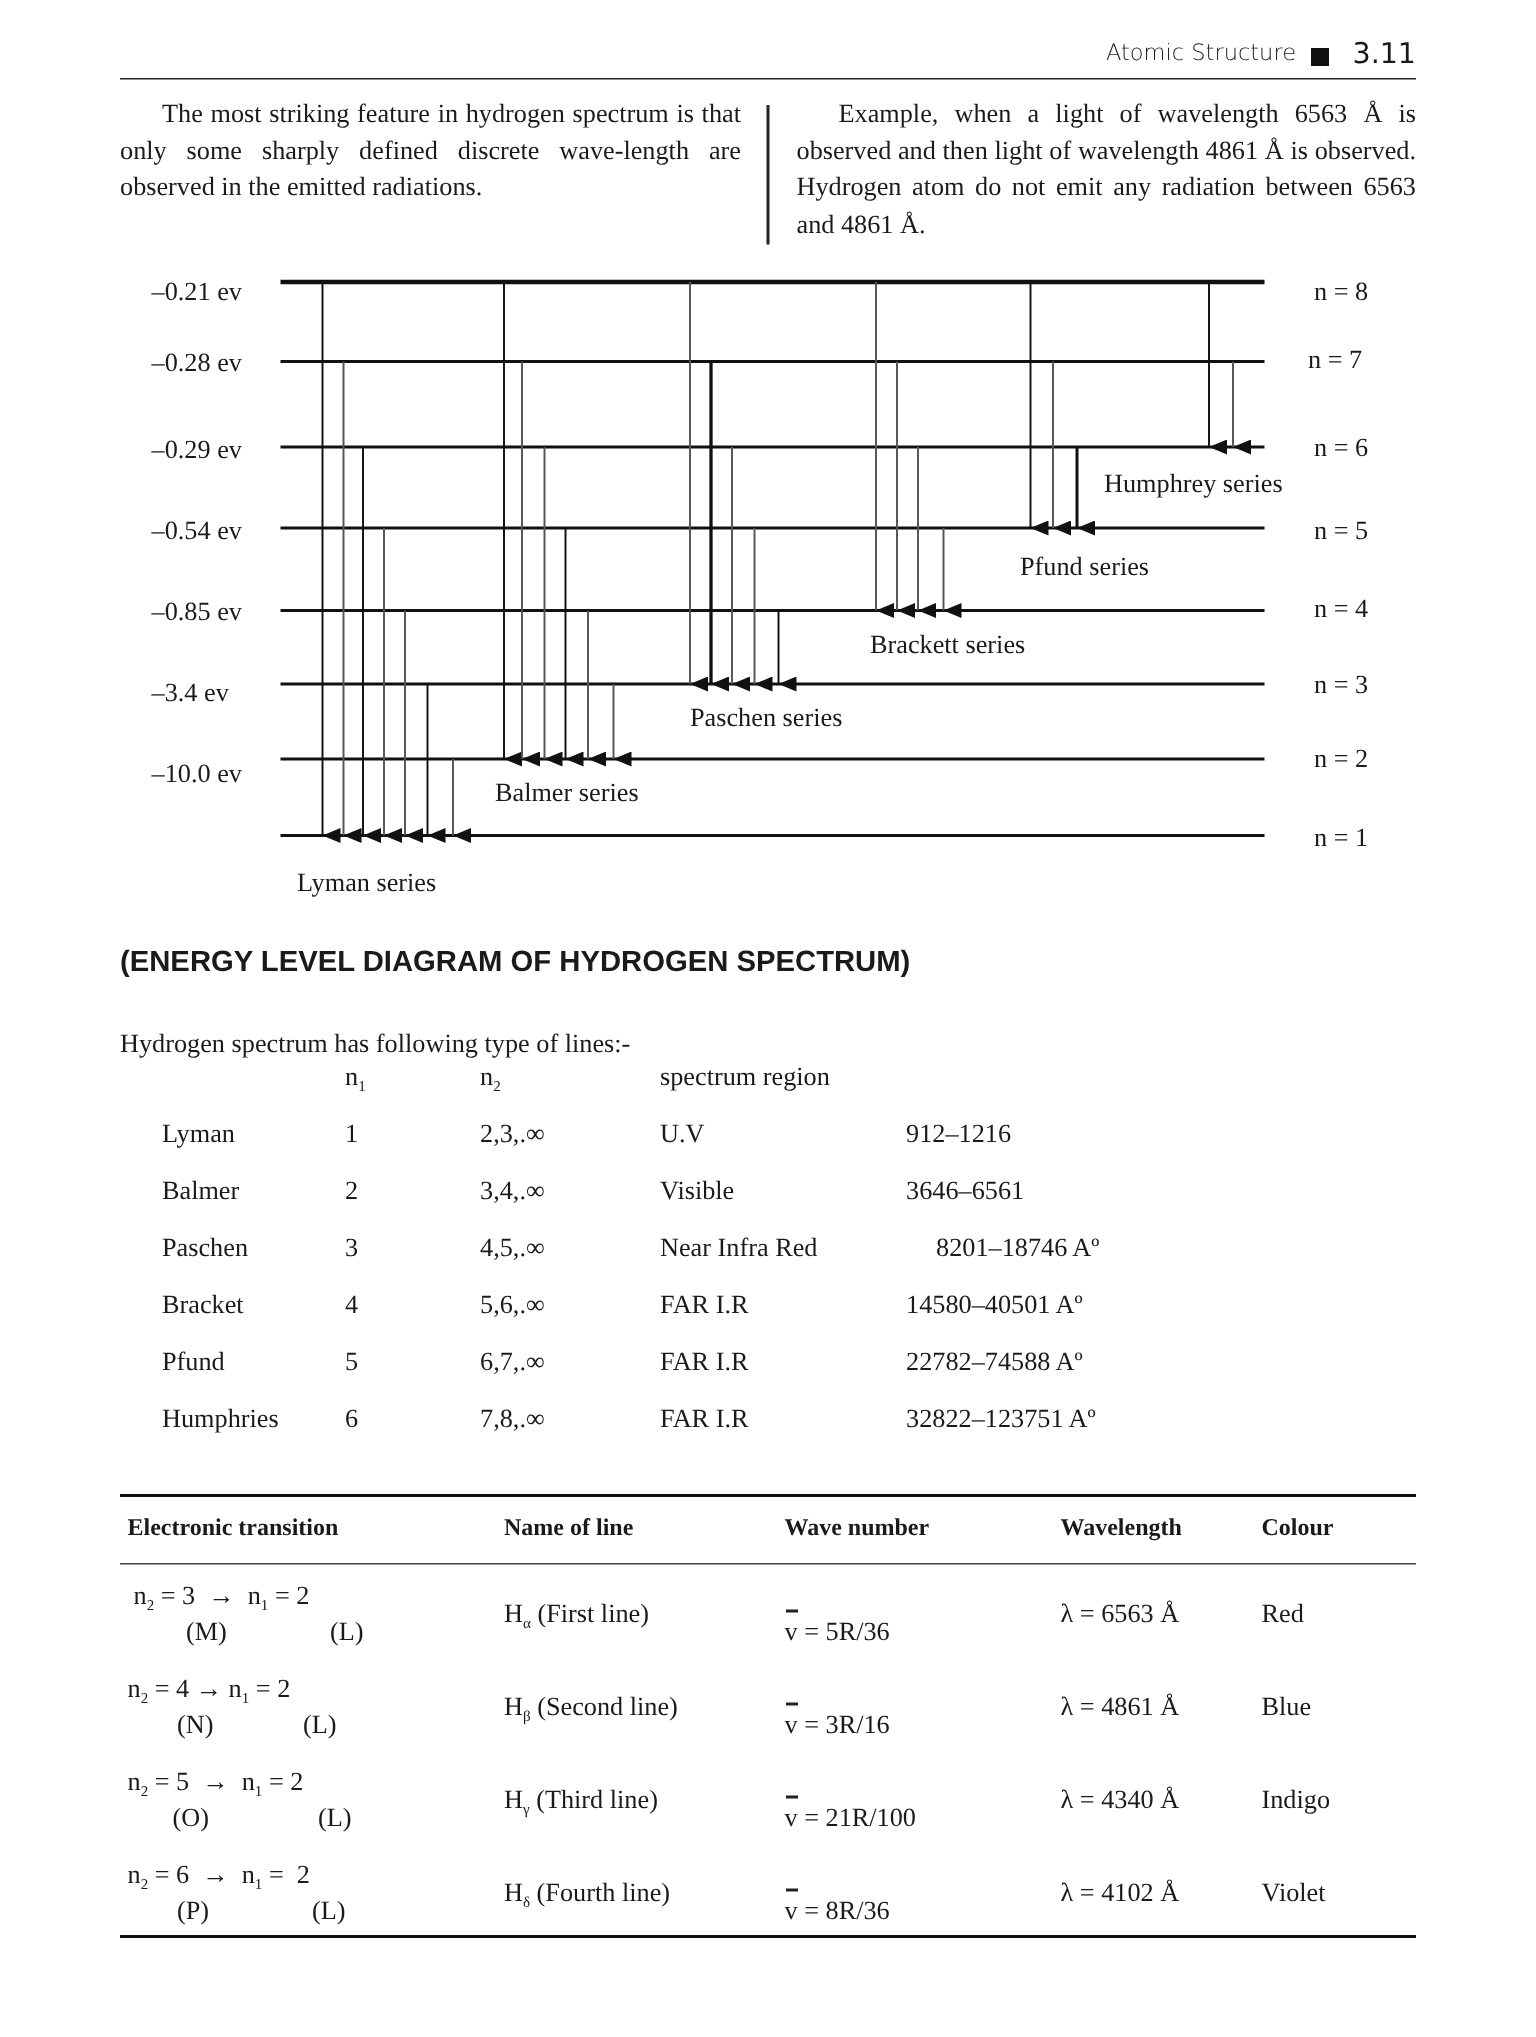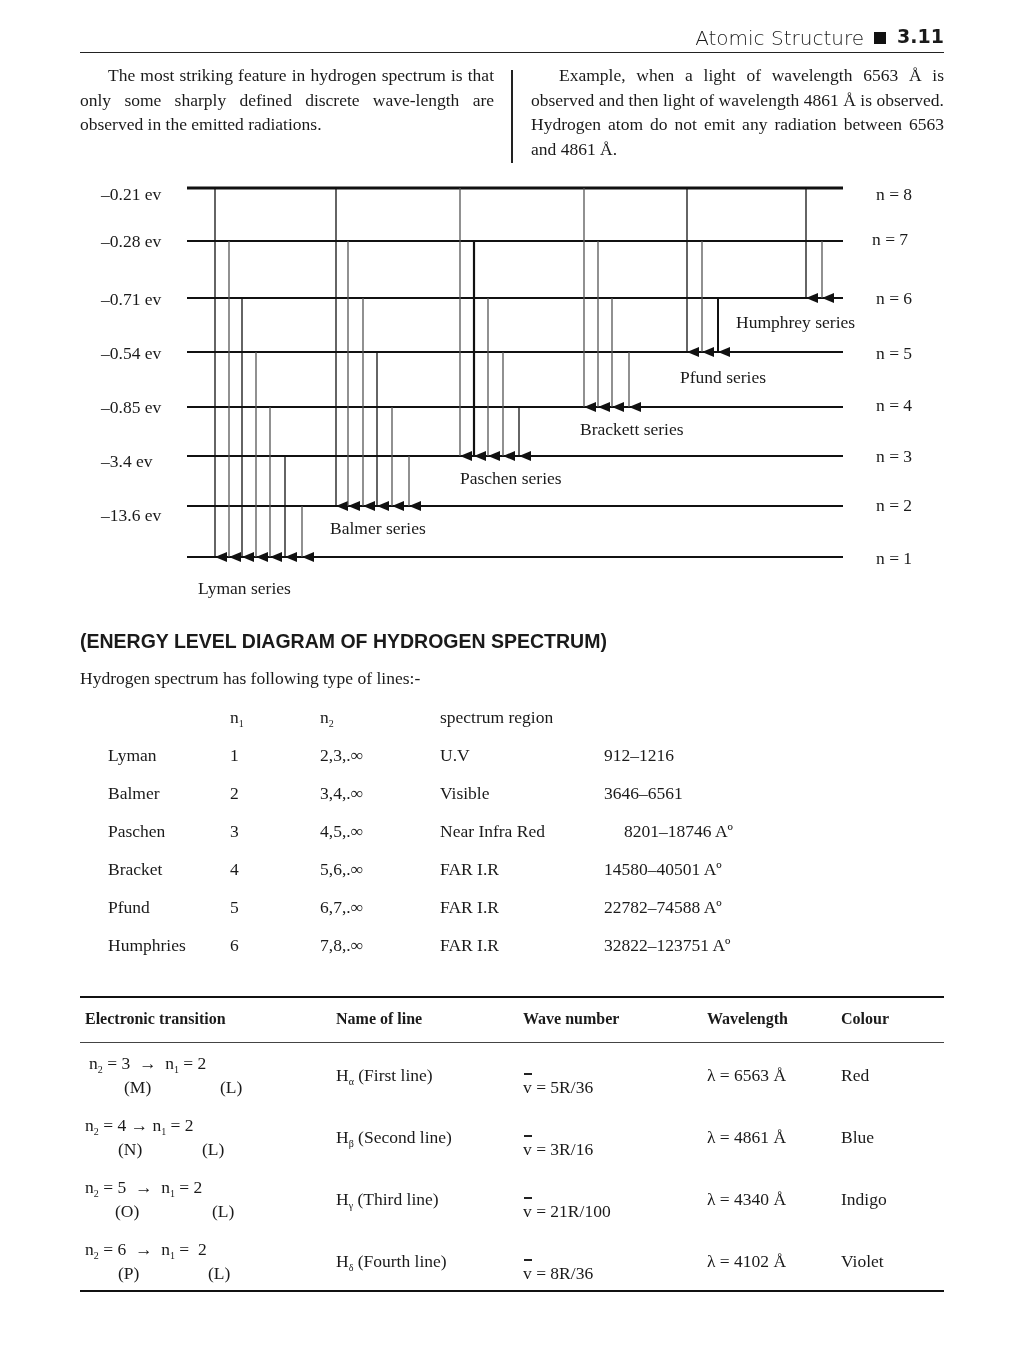--- a/index.html
+++ b/index.html
@@ -1,29 +1,29 @@
 <!DOCTYPE html>
 <html><head>
 <meta charset="utf-8">
 <style>
   html, body { margin:0; padding:0; background:#ffffff; }
   body { width:1024px; height:1358px; position:relative; overflow:hidden; color:#1a1a1a;
          font-family:"Liberation Serif", serif; }
   .header { position:absolute; left:80px; top:24px; width:864px; height:28px; border-bottom:1.5px solid #222; }
-  .header .title { position:absolute; right:80px; top:2px; font-family:"DejaVu Sans", sans-serif; font-size:20px; font-weight:300; }
+  .header .title { position:absolute; right:80px; top:2px; font-family:"DejaVu Sans", sans-serif; font-size:15px; font-weight:300; }
   .header .sq { position:absolute; right:58px; top:8px; width:12px; height:12px; background:#111; }
-  .header .page { position:absolute; right:0; top:1px; font-family:"DejaVu Sans", sans-serif; font-size:19px; font-weight:bold; }
+  .header .page { position:absolute; right:0; top:1px; font-family:"DejaVu Sans", sans-serif; font-size:19px; font-weight:normal; }
   .para { position:absolute; font-size:17.5px; line-height:24.5px; text-align:justify; text-indent:28px; }
   .para.left { left:80px; top:63px; width:414px; }
   .para.right { left:531px; top:63px; width:413px; }
   .divider { position:absolute; left:511px; top:70px; width:2px; height:93px; background:#222; }
   .diagram { position:absolute; left:0; top:170px; width:820px; height:450px; }
   .lbl { position:absolute; font-size:17.5px; white-space:nowrap; }
   .section-title { position:absolute; left:80px; top:630px; font-family:"Liberation Sans", sans-serif; font-weight:bold; font-size:19.5px; }
-  .intro { position:absolute; left:80px; top:668px; font-size:17.5px; }
+  .intro { position:absolute; left:80px; top:685px; font-size:17.5px; }
   .t1 { position:absolute; font-size:17.5px; white-space:nowrap; }
   sub { font-size:10px; vertical-align:-4px; }
   .t2-rule { position:absolute; left:80px; width:864px; background:#111; }
   .t2h { position:absolute; top:1010px; font-weight:bold; font-size:16px; white-space:nowrap; }
   .cell { position:absolute; font-size:17.5px; white-space:nowrap; }
   .bar { position:relative; }
   .bar::before { content:""; position:absolute; left:1px; top:-4px; width:8px; height:1.5px; background:#222; }
 </style>
 </head>
 <body>
@@ -88,25 +88,25 @@
       <line x1="702" y1="71" x2="702" y2="182" stroke="#555"></line>
       <line x1="718" y1="128" x2="718" y2="182" stroke="#111" stroke-width="2"></line>
 
       <line x1="806" y1="18" x2="806" y2="128" stroke="#111"></line>
       <line x1="822" y1="71" x2="822" y2="128" stroke="#555"></line>
     </g>
   </svg>
 
   <span class="lbl" style="left:101px;top:14px">–0.21 ev</span>
   <span class="lbl" style="left:101px;top:61px">–0.28 ev</span>
-  <span class="lbl" style="left:101px;top:119px">–0.71 ev</span>
+  <span class="lbl" style="left:101px;top:119px">–0.29 ev</span>
   <span class="lbl" style="left:101px;top:173px">–0.54 ev</span>
   <span class="lbl" style="left:101px;top:227px">–0.85 ev</span>
   <span class="lbl" style="left:101px;top:281px">–3.4 ev</span>
-  <span class="lbl" style="left:101px;top:335px">–13.6 ev</span>
+  <span class="lbl" style="left:101px;top:335px">–10.0 ev</span>
 
   <span class="lbl" style="left:876px;top:14px">n = 8</span>
   <span class="lbl" style="left:872px;top:59px">n = 7</span>
   <span class="lbl" style="left:876px;top:118px">n = 6</span>
   <span class="lbl" style="left:876px;top:173px">n = 5</span>
   <span class="lbl" style="left:876px;top:225px">n = 4</span>
   <span class="lbl" style="left:876px;top:276px">n = 3</span>
   <span class="lbl" style="left:876px;top:325px">n = 2</span>
   <span class="lbl" style="left:876px;top:378px">n = 1</span>
 

